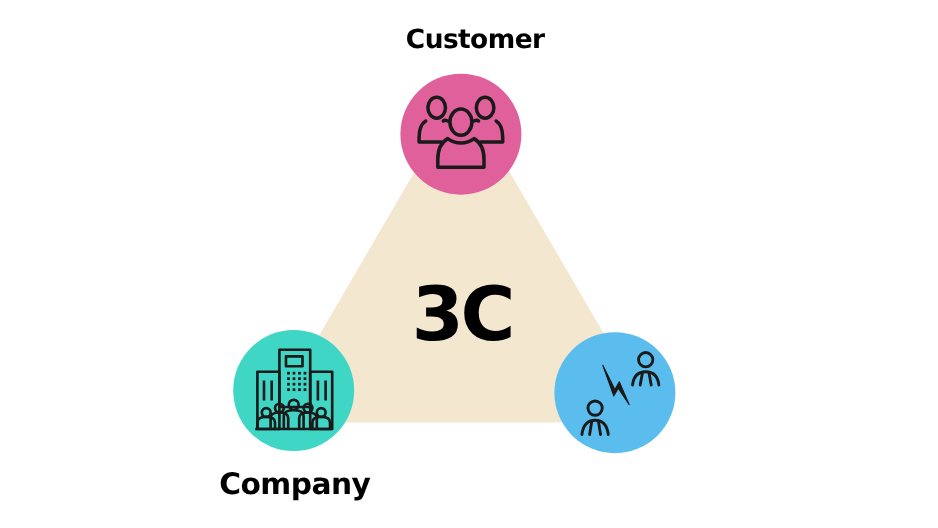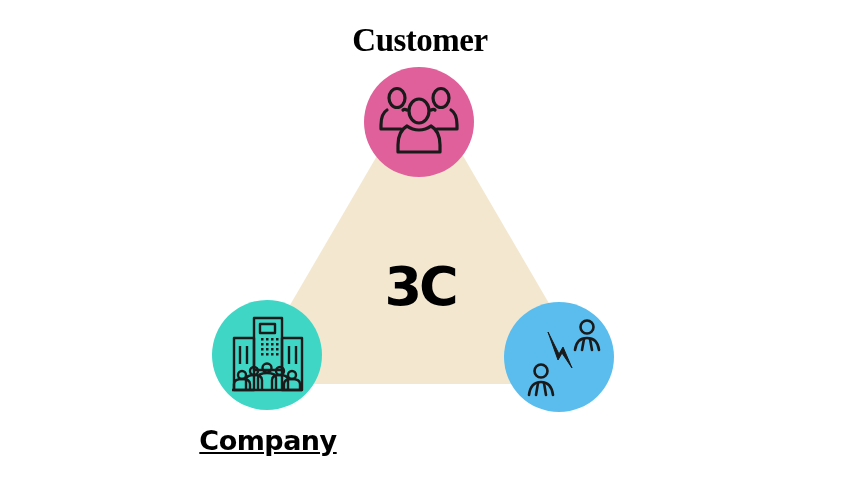--- a/index.html
+++ b/index.html
@@ -23,49 +23,47 @@
       position: absolute;
       font-family: "DejaVu Sans", sans-serif;
       font-weight: bold;
       color: #000000;
       white-space: nowrap;
       letter-spacing: -0.5px;
     }
     .label-customer {
       left: 345px;
       top: 22px;
-      font-size: 33px;
+      font-size: 24px;
       width: 150px;
-      text-align: center;
-      font-family: Liberation Serif, serif;
+      text-align: right;
     }
     .label-company {
       left: 188px;
       top: 425px;
       font-size: 27px;
       width: 160px;
       text-align: center;
-      text-decoration: underline;
     }
     .label-competitors {
       left: 465px;
       top: 425px;
       font-size: 27px;
       width: 200px;
       text-align: center;
     }
     .center-title {
       position: absolute;
       left: 340px;
       top: 246px;
       width: 160px;
       text-align: center;
       font-family: "DejaVu Sans", sans-serif;
       font-weight: bold;
-      font-size: 54px;
+      font-size: 68px;
       line-height: 82px;
       color: #000000;
       letter-spacing: -3px;
     }
     .node {
       position: absolute;
       width: 110px;
       height: 110px;
       border-radius: 50%;
     }

